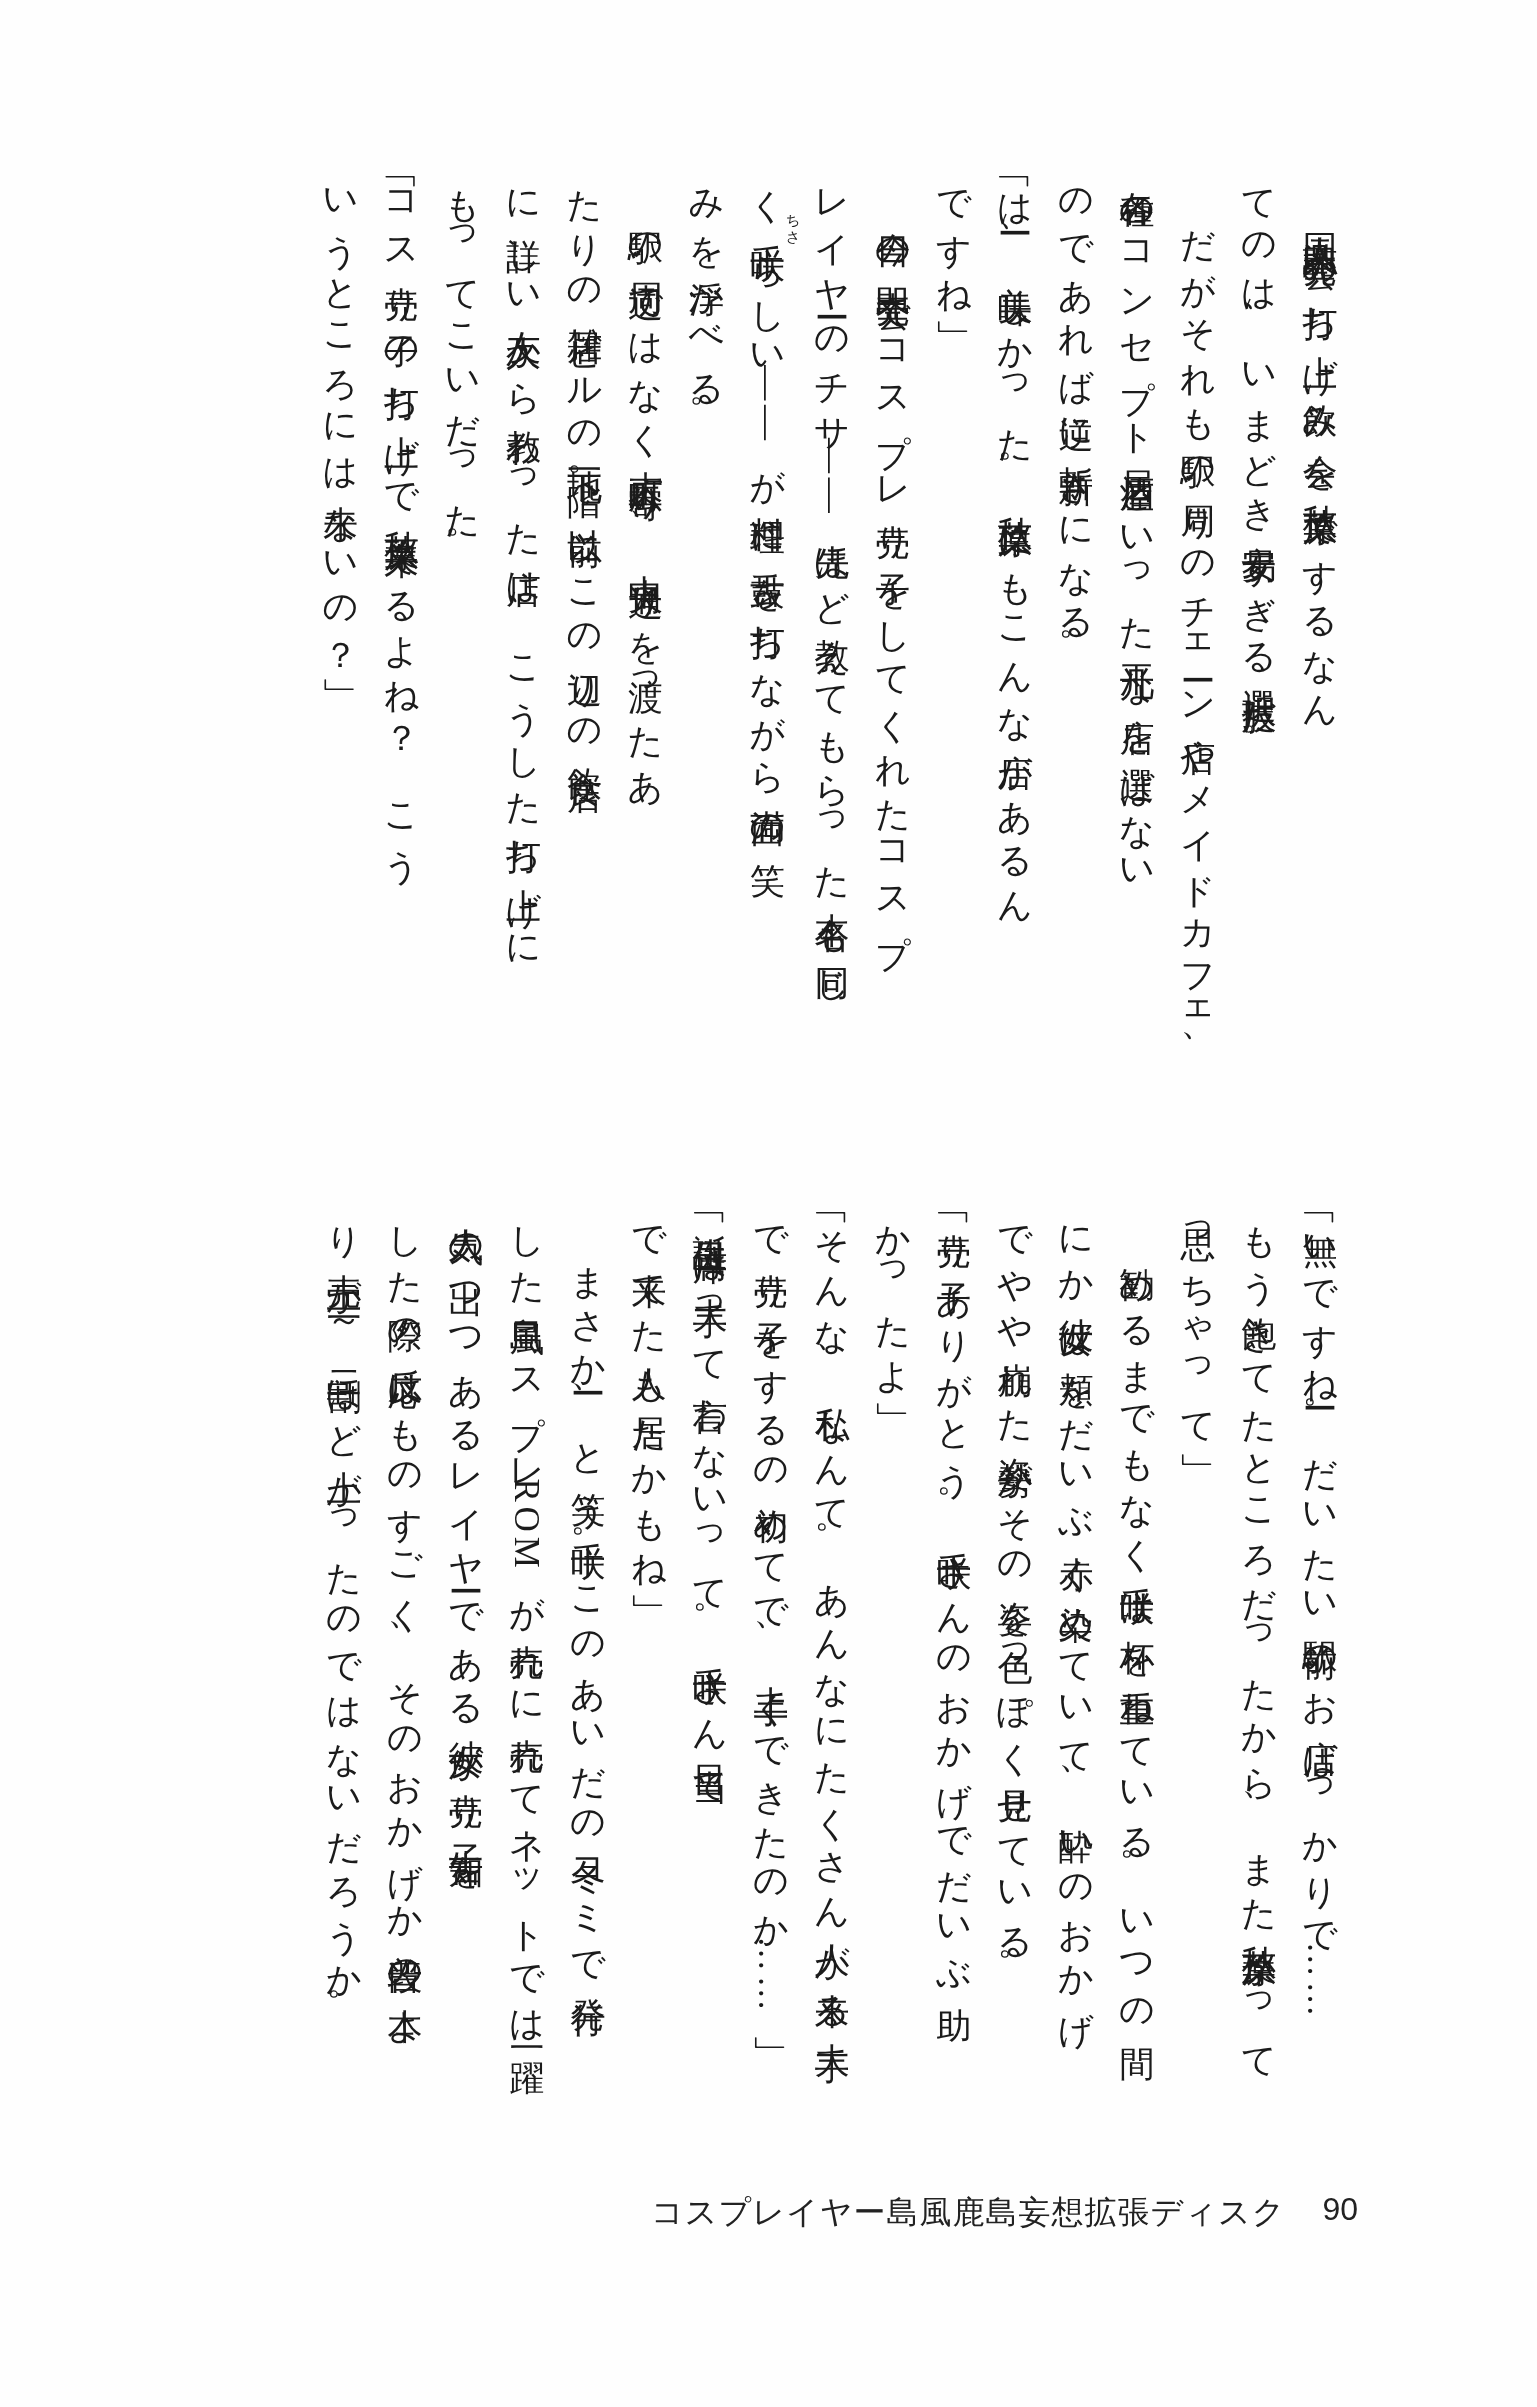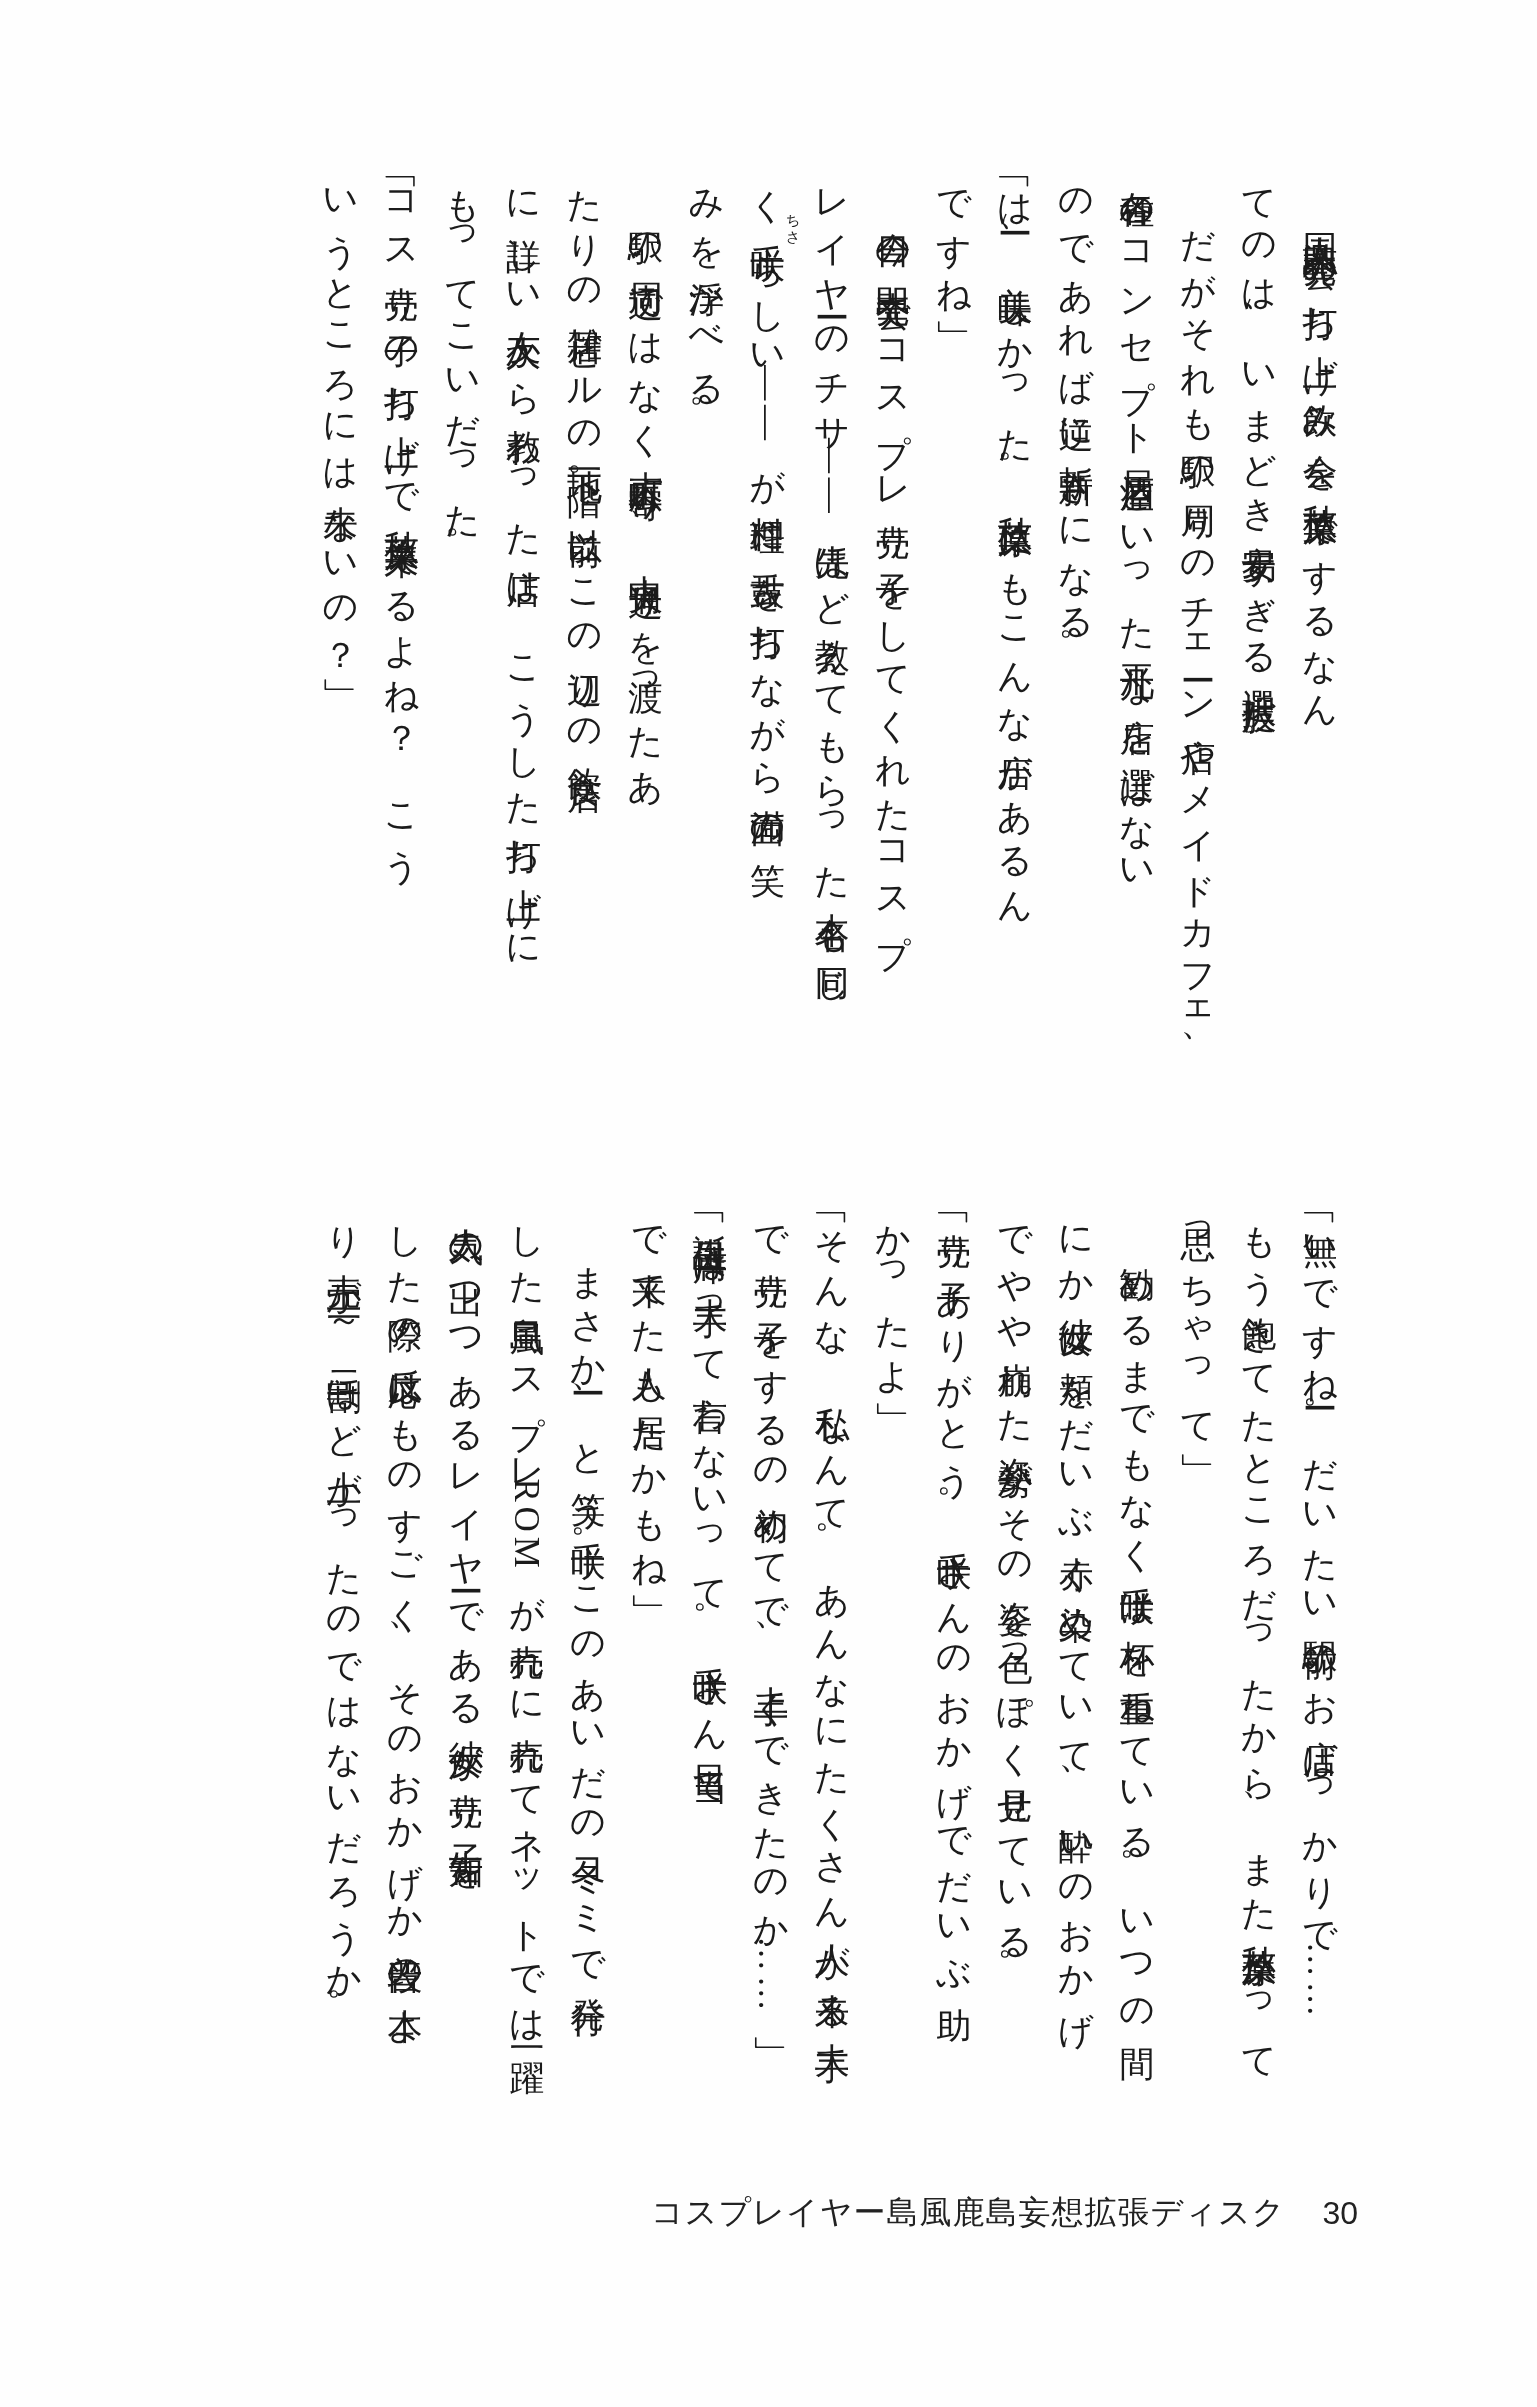--- a/index.html
+++ b/index.html
@@ -38,21 +38,21 @@
     letter-spacing: 0;
     font-family: "Liberation Serif", "DejaVu Serif", serif;
   }
 
   
   .pagefooter {
     position: absolute;
     top: 2191px;
     right: 179px;
     display: flex;
-    align-items: center;
+    align-items: flex-start;
     gap: 37px;
     font-family: "Liberation Sans", "DejaVu Sans", sans-serif;
     color: #222;
   }
   .pagefooter .ftitle {
     font-size: 32px;
     letter-spacing: 1px;
     white-space: nowrap;
   }
   .pagefooter .fnum {
@@ -99,17 +99,17 @@
       <div class="line">で来てた人も居たかもね」</div>
       <div class="line">　まさかー、と笑う千咲。このあいだの冬コミで発行</div>
       <div class="line">した島風コスプレROMが売れに売れてネットでは一躍</div>
       <div class="line">人気の出つつあるレイヤーである彼女が売り子告知を</div>
       <div class="line">した際の反応はものすごく、そのおかげか普段の本よ</div>
       <div class="line">り売上が一～二割ほど上がったのではないだろうか。</div>
     </section>
 
   <footer class="pagefooter">
     <span class="ftitle">コスプレイヤー島風鹿島妄想拡張ディスク</span>
-    <span class="fnum">30</span>
+    <span class="fnum">90</span>
   </footer>
 
 </div>
 
 
 </body></html>

